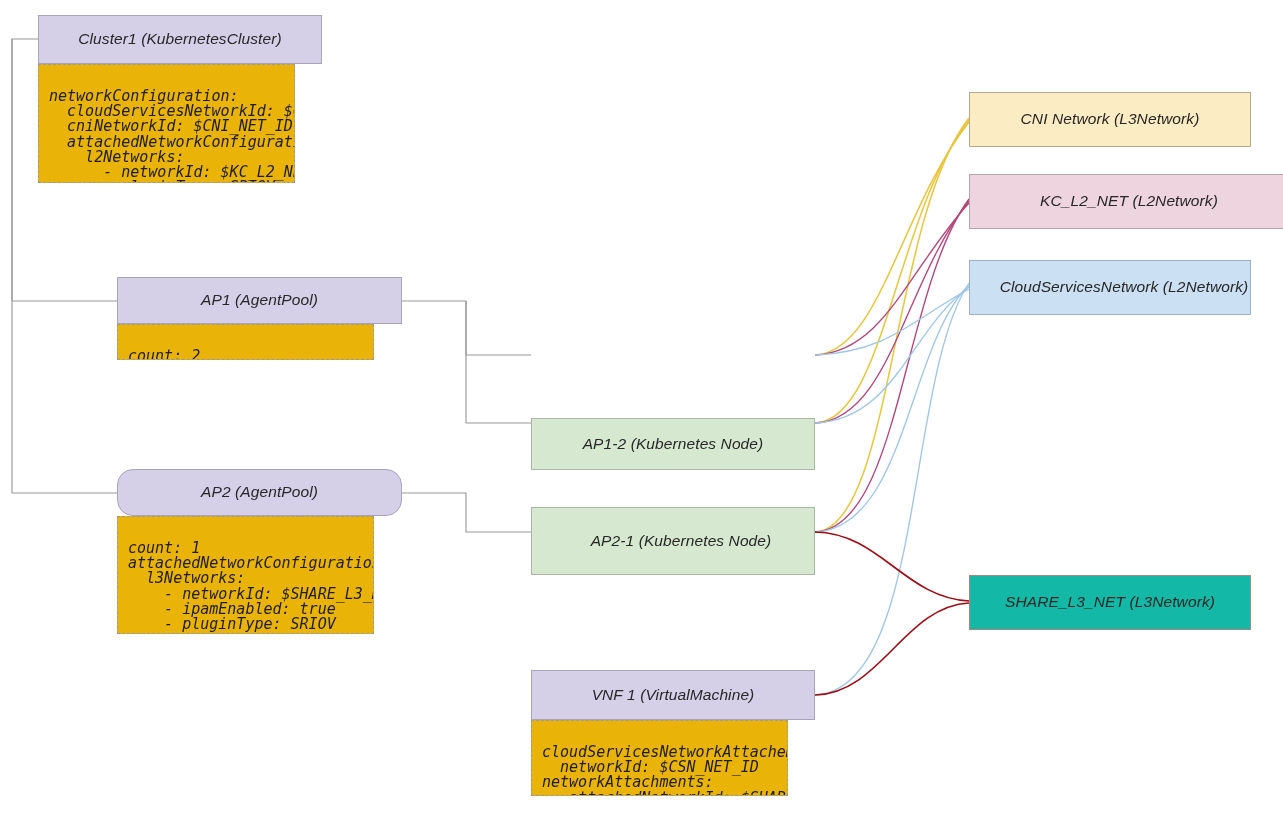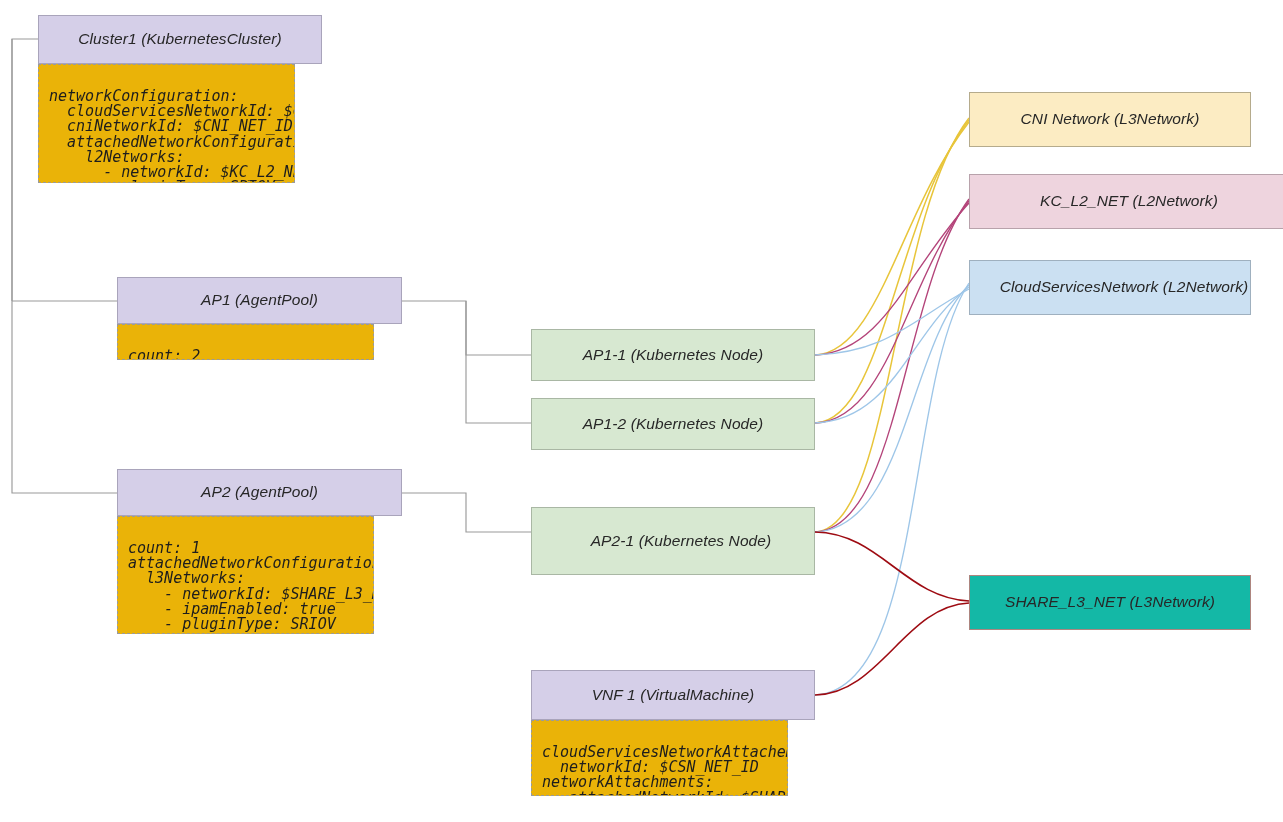--- a/index.html
+++ b/index.html
@@ -112,34 +112,31 @@
       - networkId: $KC_L2_NET_ID
       - pluginType: SRIOV</div>
   </div>
 
   <div class="node" style="left:117px; top:277px; width:285px;">
     <div class="hdr purple" style="height:47px;">AP1 (AgentPool)</div>
     <div class="body" style="width:257px; height:31px;">count: 2</div>
   </div>
 
   <div class="node" style="left:117px; top:469px; width:285px;">
-    <div class="hdr purple" style="height:47px;">AP2 (AgentPool)</div>
+    <div class="hdr purple" style="height:47px;border-radius:16px;">AP2 (AgentPool)</div>
     <div class="body" style="width:257px; height:118px;">count: 1
 attachedNetworkConfiguration:
   l3Networks:
     - networkId: $SHARE_L3_NET_ID
     - ipamEnabled: true
     - pluginType: SRIOV</div>
   </div>
 
-  <div class="node" style="left:531px; top:329px; width:284px;">
-    <div class="hdr green" style="height:52px;">AP1-1 (Kubernetes Node)</div>
-  </div>
 
-  <div class="node" style="left:531px; top:398px; width:284px;">
+  <div class="node" style="left:531px; top:418px; width:284px;">
     <div class="hdr green" style="height:52px;">AP1-2 (Kubernetes Node)</div>
   </div>
 
   <div class="node" style="left:531px; top:507px; width:284px;">
     <div class="hdr green" style="height:68px;padding-left:16px;">AP2-1 (Kubernetes Node)</div>
   </div>
 
   <div class="node" style="left:531px; top:670px; width:284px;">
     <div class="hdr purple" style="height:50px;">VNF 1 (VirtualMachine)</div>
     <div class="body" style="width:257px; height:76px;">cloudServicesNetworkAttachement:

